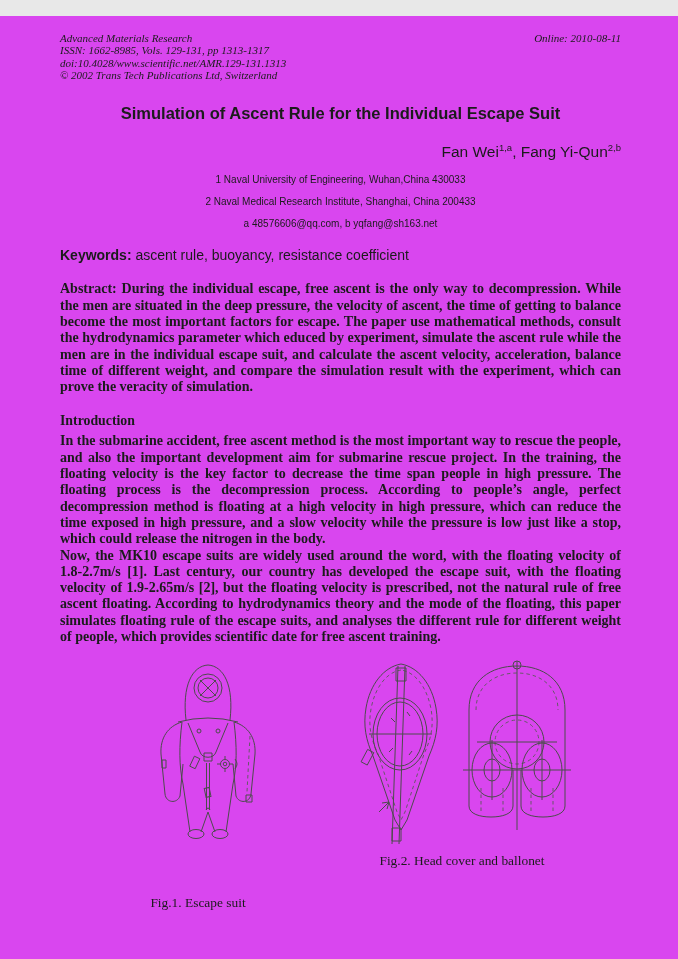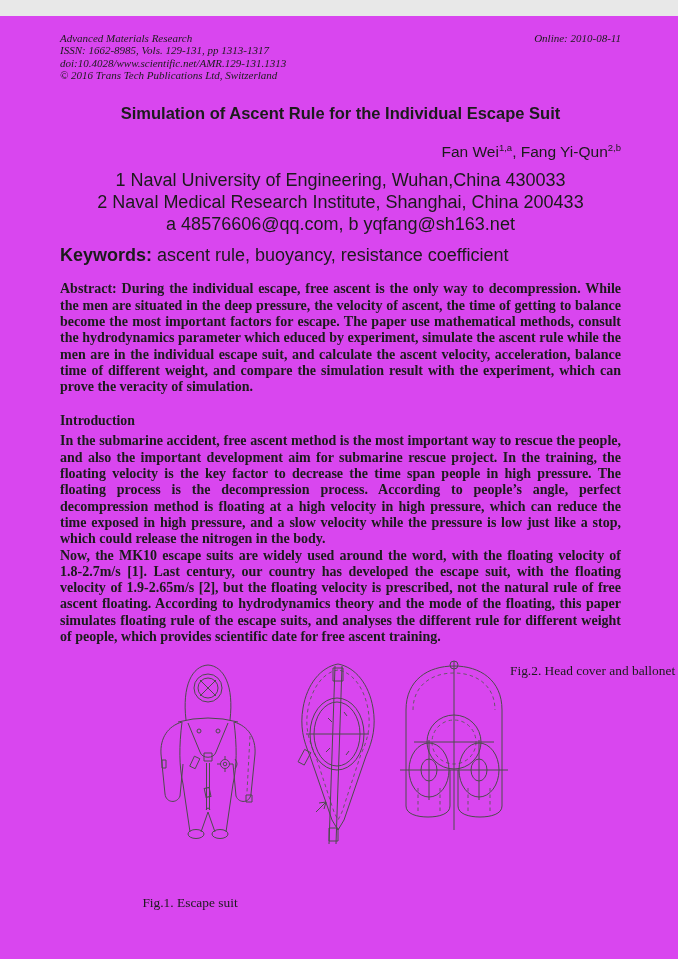--- a/index.html
+++ b/index.html
@@ -32,46 +32,46 @@
     margin-top: 14px;
     text-align: right;
     font-family: "Liberation Sans", "DejaVu Sans", sans-serif;
     font-size: 15.5px; line-height: 22px;
   }
   .authors sup { font-size: 9.5px; }
   .affil {
     margin-top: 6px;
     text-align: center;
     font-family: "Liberation Sans", "DejaVu Sans", sans-serif;
-    font-size: 18px;
+    font-size: 10px;
   }
   .affil div { line-height: 22px; }
   
   .keywords {
     margin-top: 13px;
     font-family: "Liberation Sans", "DejaVu Sans", sans-serif;
-    font-size: 18px; line-height: 15px;
+    font-size: 14px; line-height: 15px;
   }
   .keywords b { font-weight: bold; }
   
   .para {
     margin: 0;
     font-size: 14px; line-height: 16.3px;
     text-align: justify;
     font-weight: bold;
   }
   .abstract { margin-top: 18px; }
   .h-section {
     margin: 0; margin-top: 17px;
     font-size: 13.8px; font-weight: bold; line-height: 17px;
   }
   .after-h { margin-top: 4px; }
   
   .figrow { margin-top: 15px; display: flex; align-items: flex-start; }
-  .figbox { display: flex; flex-direction: row; }
+  .figbox { display: flex; flex-direction: column; align-items: center; }
   .fig1box { margin-left: 68px; }
   .fig2box { margin-left: auto; margin-right: 48px; }
   .figpair { display: flex; gap: 10px; align-items: flex-start; }
   .figcap {
     font-size: 13.4px; line-height: 16px;
     margin-top: 3px; text-align: center; white-space: nowrap;
   }
   .fig1cap { transform: translateX(-30px); }
   svg.lineart { display: block; }
   svg.lineart * { vector-effect: non-scaling-stroke; }
@@ -81,21 +81,21 @@
 </head>
 <body>
 
 <div class="page">
 
   <div class="hdr">
     <div class="hdr-left">
       <div>Advanced Materials Research</div>
       <div>ISSN: 1662-8985, Vols. 129-131, pp 1313-1317</div>
       <div>doi:10.4028/www.scientific.net/AMR.129-131.1313</div>
-      <div>© 2016 Trans Tech Publications Ltd, Switzerland</div>
+      <div>© 2002 Trans Tech Publications Ltd, Switzerland</div>
     </div>
     <div class="hdr-right">Online: 2010-08-11</div>
   </div>
 
   <div class="title">Simulation of Ascent Rule for the Individual Escape Suit</div>
 
   <div class="authors">
     <span>Fan Wei</span><sup>1,a</sup><span>, </span><span>Fang Yi-Qun</span><sup>2,b</sup>
   </div>
 
@@ -217,15 +217,15 @@
           <line class="dash" x1="20" y1="128" x2="20" y2="153"></line>
           <line class="dash" x1="42" y1="128" x2="42" y2="153"></line>
           <line class="dash" x1="70" y1="128" x2="70" y2="153"></line>
           <line class="dash" x1="92" y1="128" x2="92" y2="153"></line>
         </svg>
       </div>
       <div class="figcap">Fig.2. Head cover and ballonet</div>
     </div>
   </div>
 
-  <div class="figcap fig1cap" style="position:absolute; left:130px; top:876px; width:180px;">Fig.1. Escape suit</div>
+  <div class="figcap fig1cap" style="position:absolute; left:138px; top:876px; width:180px;">Fig.1. Escape suit</div>
 
 </div>
 
 </body></html>

